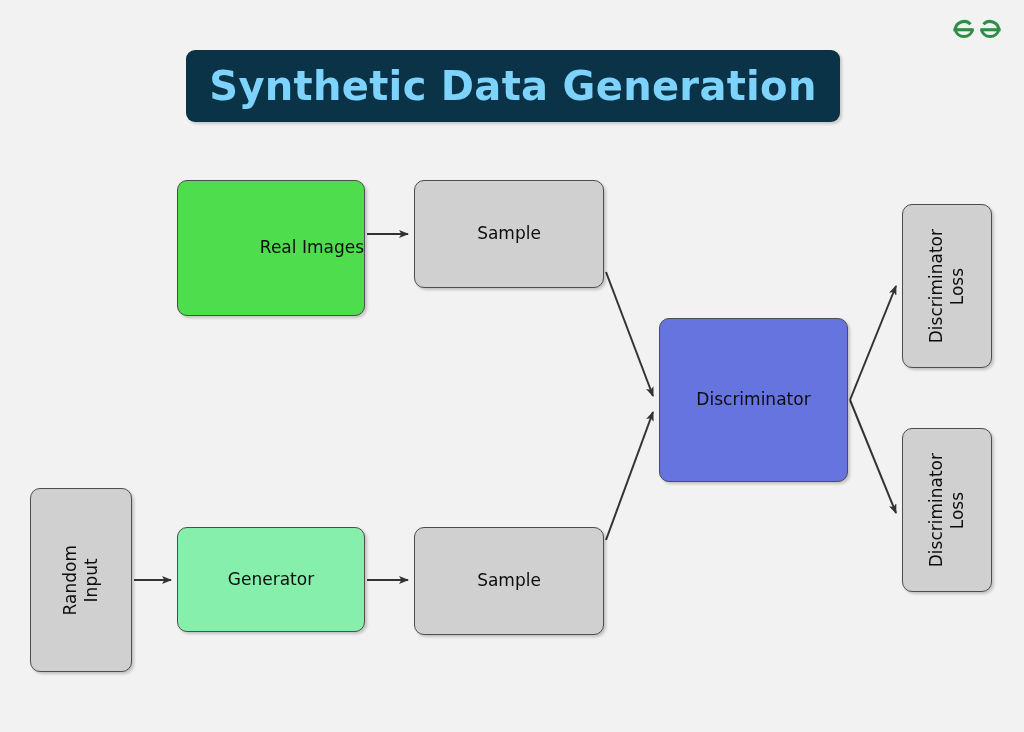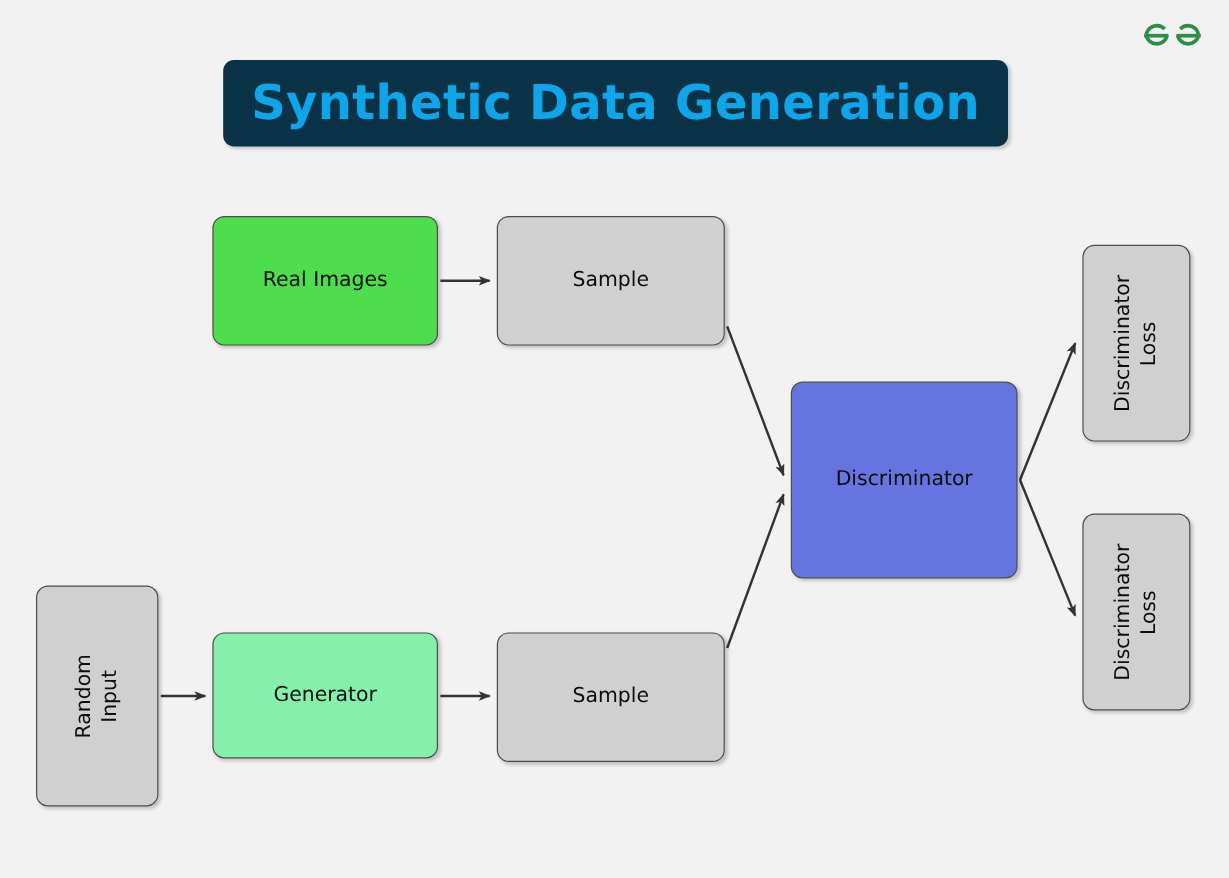--- a/index.html
+++ b/index.html
@@ -40,21 +40,21 @@
     width: 654px;
     height: 72px;
     background: #0b3347;
     border-radius: 9px;
     display: flex;
     align-items: center;
     justify-content: center;
     box-shadow: 2px 2px 3px rgba(0,0,0,0.18);
   }
   .title-text {
-    color: #0ea5e9;
+    color: #7dd3fc;
     font-size: 40px;
     font-weight: bold;
     letter-spacing: 0.3px;
     line-height: 1;
     white-space: nowrap;
   }
 
   
   .node {
     position: absolute;
@@ -118,21 +118,21 @@
         <line x1="606" y1="272" x2="653" y2="396" stroke="#333333" marker-end="url(#ah)"></line>
         <line x1="134" y1="580" x2="171" y2="580" stroke="#333333" marker-end="url(#ah)"></line>
         <line x1="367" y1="580" x2="408" y2="580" stroke="#333333" marker-end="url(#ah)"></line>
         <line x1="606" y1="540" x2="653" y2="412" stroke="#333333" marker-end="url(#ah)"></line>
         <line x1="850" y1="400" x2="896" y2="286" stroke="#333333" marker-end="url(#ah)"></line>
         <line x1="850" y1="400" x2="896" y2="513" stroke="#333333" marker-end="url(#ah)"></line>
       </g>
   </svg>
 
   <div id="node-group">
-      <div class="node" style="left: 177px; top: 180px; width: 188px; height: 108px; background: rgb(77, 221, 77); border-color: rgb(77, 77, 77);">
+      <div class="node" style="left: 177px; top: 180px; width: 188px; height: 136px; background: rgb(77, 221, 77); border-color: rgb(77, 77, 77); justify-content: flex-end;">
         <span class="node-label">Real Images</span>
       </div>
       <div class="node" style="left: 414px; top: 180px; width: 190px; height: 108px; background: rgb(208, 208, 208); border-color: rgb(77, 77, 77);">
         <span class="node-label">Sample</span>
       </div>
       <div class="node" style="left: 30px; top: 488px; width: 102px; height: 184px; background: rgb(208, 208, 208); border-color: rgb(77, 77, 77);">
         <span class="node-label vertical">Random
 Input</span>
       </div>
       <div class="node" style="left: 177px; top: 527px; width: 188px; height: 105px; background: #86efac; border-color: rgb(77, 77, 77);">

